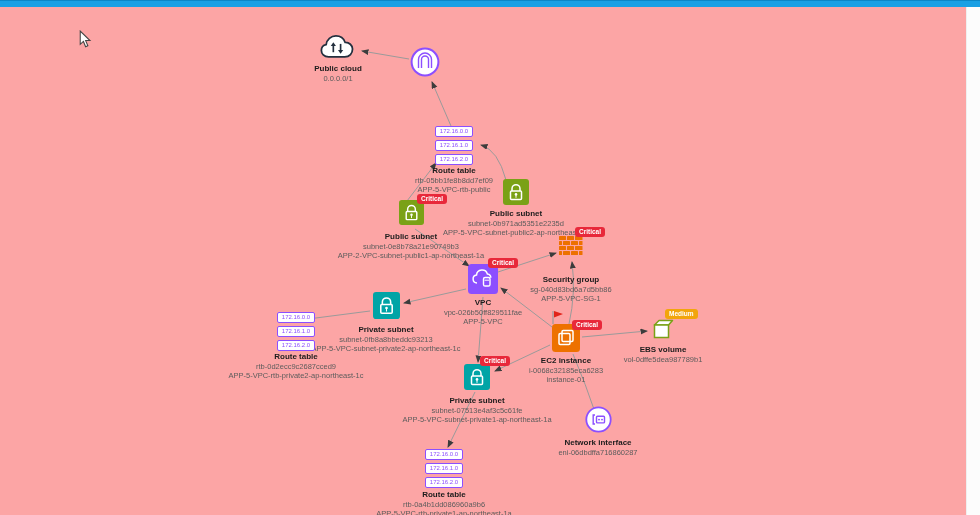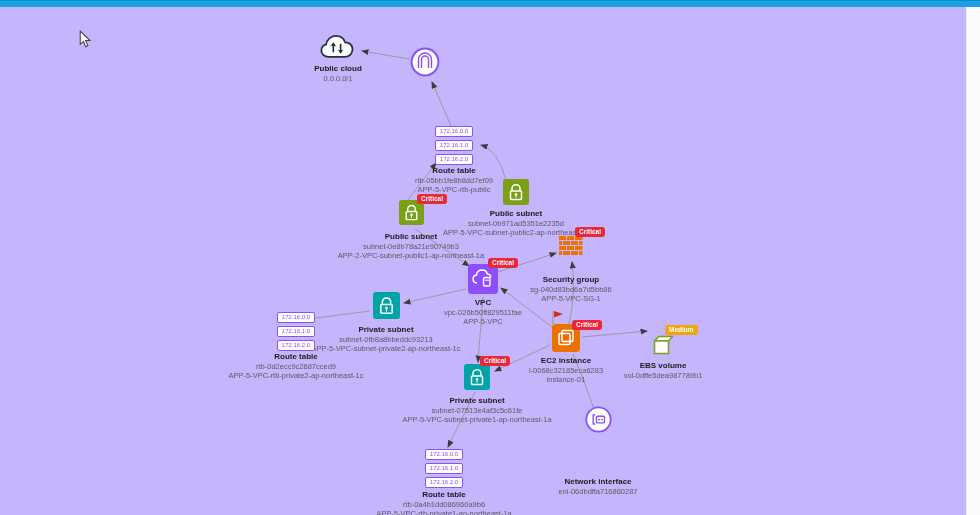--- a/index.html
+++ b/index.html
@@ -1,16 +1,16 @@
 <!DOCTYPE html>
 <html><head>
 <meta charset="utf-8">
 <style>
   html,body{margin:0;padding:0;background:#fff;}
-  #app{position:relative;width:980px;height:515px;background:#c4b5fd;overflow:hidden;
+  #app{position:relative;width:980px;height:515px;background:#fca5a5;overflow:hidden;
        font-family:"Liberation Sans",sans-serif;}
   .topbar{position:absolute;left:0;top:0;width:100%;height:7px;background:#1aa0e4;
           border-top:1px solid #0d86c6;box-sizing:border-box;}
   .right-edge{position:absolute;top:7px;right:0;width:13px;height:508px;background:#fcfcfc;
           border-left:1px solid #efefef;}
   #edges{position:absolute;left:0;top:0;z-index:1;}
   .edge{stroke:#9a9a9a;stroke-width:1;fill:none;}
   .node{position:absolute;z-index:2;width:260px;display:flex;flex-direction:column;
         align-items:center;}
   .icon{flex:0 0 auto;line-height:0;}
@@ -222,21 +222,21 @@
         <rect x="7" y="9.5" width="11" height="11" rx="1.2" fill="none" stroke="#fff" stroke-width="1.5"></rect>
       </svg>
     </span>
     <div class="labels" style="margin-top:4px;">
       <div class="t">EC2 instance</div>
       <div class="s">i-0068c32185eca6283</div>
       <div class="s">instance-01</div>
     </div>
   </div>
 
-  <div class="node" style="left:533px;top:333px;">
+  <div class="node" style="left:533px;top:317px;">
     <span class="badge medium" style="left:calc(50% + 2px);top:-8px;">Medium</span>
     <span class="icon">
       <svg width="24" height="23" viewBox="0 0 24 23">
         <path d="M3.5,8 L8,3.5 L21.5,3.5 L17.5,8 Z" fill="#fff" stroke="#7aa116" stroke-width="1.5" stroke-linejoin="round"></path>
         <rect x="3.5" y="8" width="14" height="12.5" fill="#fff" stroke="#7aa116" stroke-width="1.5"></rect>
       </svg>
     </span>
     <div class="labels" style="margin-top:5px;">
       <div class="t">EBS volume</div>
       <div class="s">vol-0dffe5dea987789b1</div>
@@ -254,21 +254,21 @@
         <rect x="12.5" y="16.2" width="1" height="2.6" fill="#fff"></rect>
       </svg>
     </span>
     <div class="labels" style="margin-top:6px;">
       <div class="t">Private subnet</div>
       <div class="s">subnet-07513e4af3c5c61fe</div>
       <div class="s">APP-5-VPC-subnet-private1-ap-northeast-1a</div>
     </div>
   </div>
 
-  <div class="node" style="left:468px;top:406px;gap:39px;">
+  <div class="node" style="left:468px;top:406px;">
     <span class="icon">
       <svg width="27" height="27" viewBox="0 0 27 27">
         <circle cx="13.5" cy="13.5" r="12.2" fill="#fff" stroke="#8c4fff" stroke-width="1.8"></circle>
         <path d="M10,9 H8.2 V18 H10" fill="none" stroke="#8c4fff" stroke-width="1.4"></path>
         <rect x="11.5" y="10.3" width="8" height="6.6" rx="1" fill="none" stroke="#8c4fff" stroke-width="1.4"></rect>
         <circle cx="14" cy="13.6" r="0.95" fill="#8c4fff"></circle>
         <circle cx="17" cy="13.6" r="0.95" fill="#8c4fff"></circle>
       </svg>
     </span>
     <div class="labels" style="margin-top:5px;">

